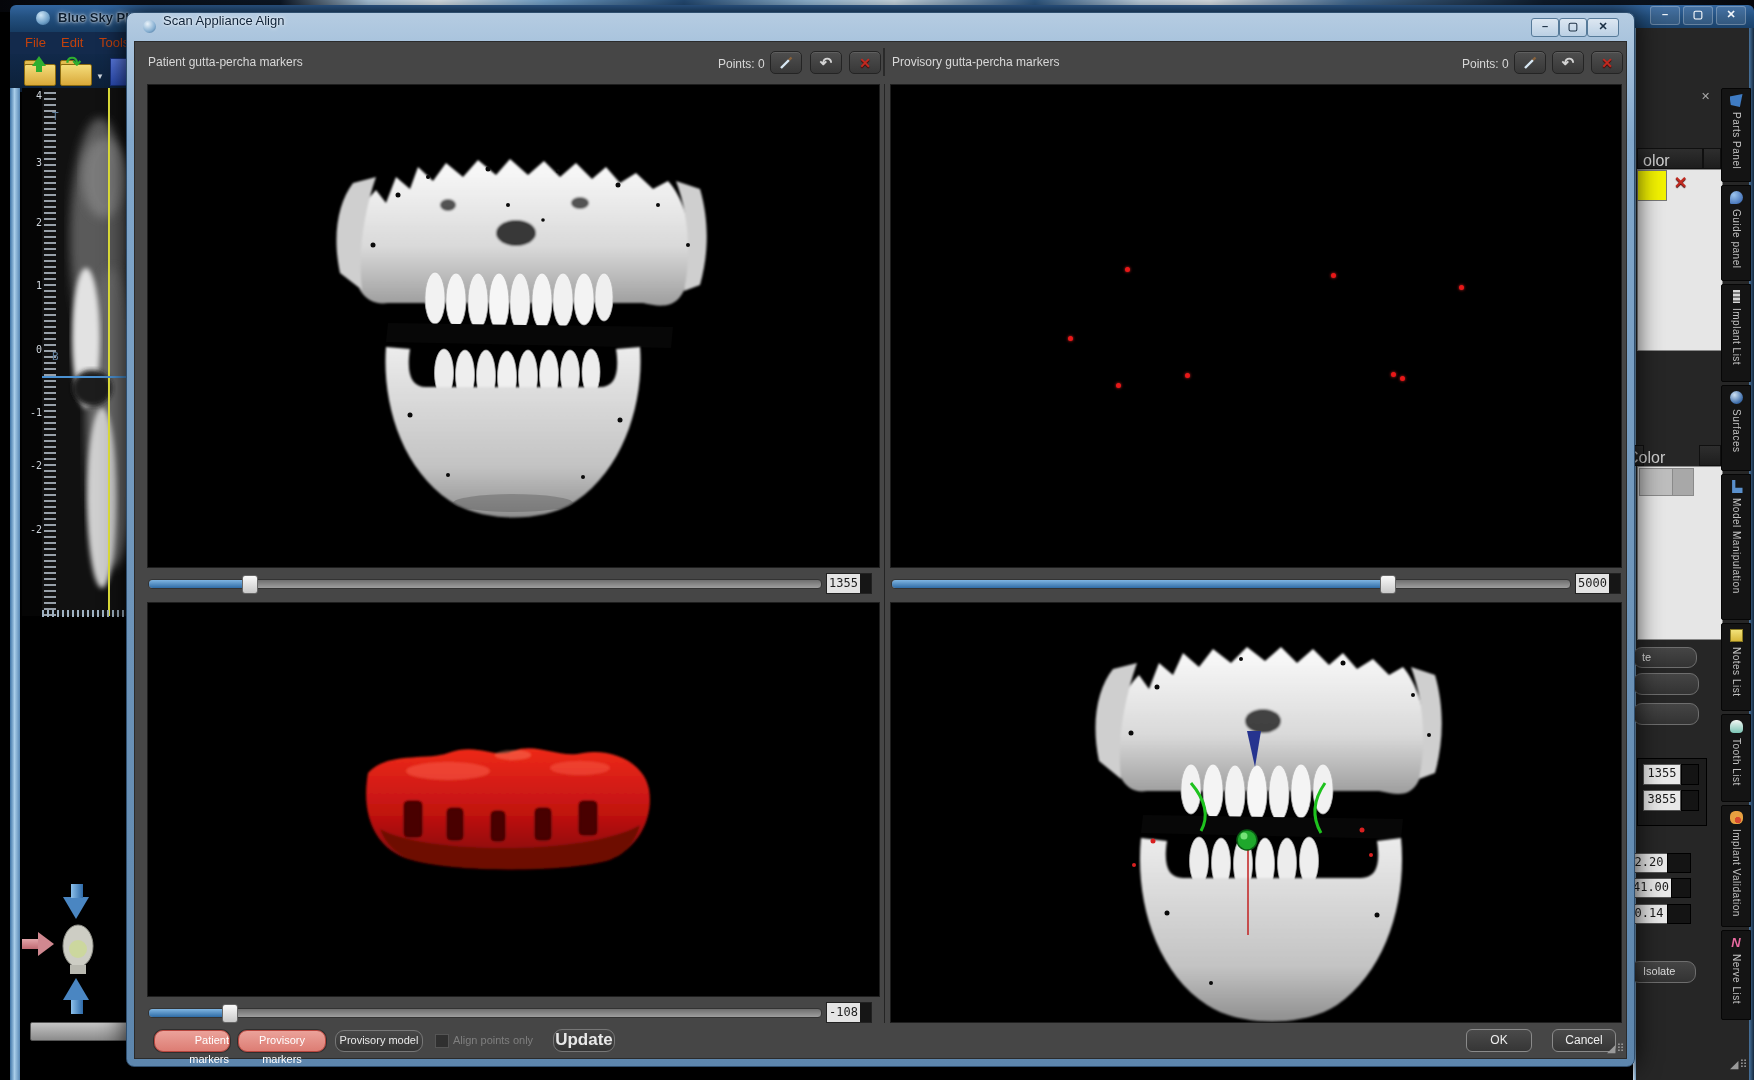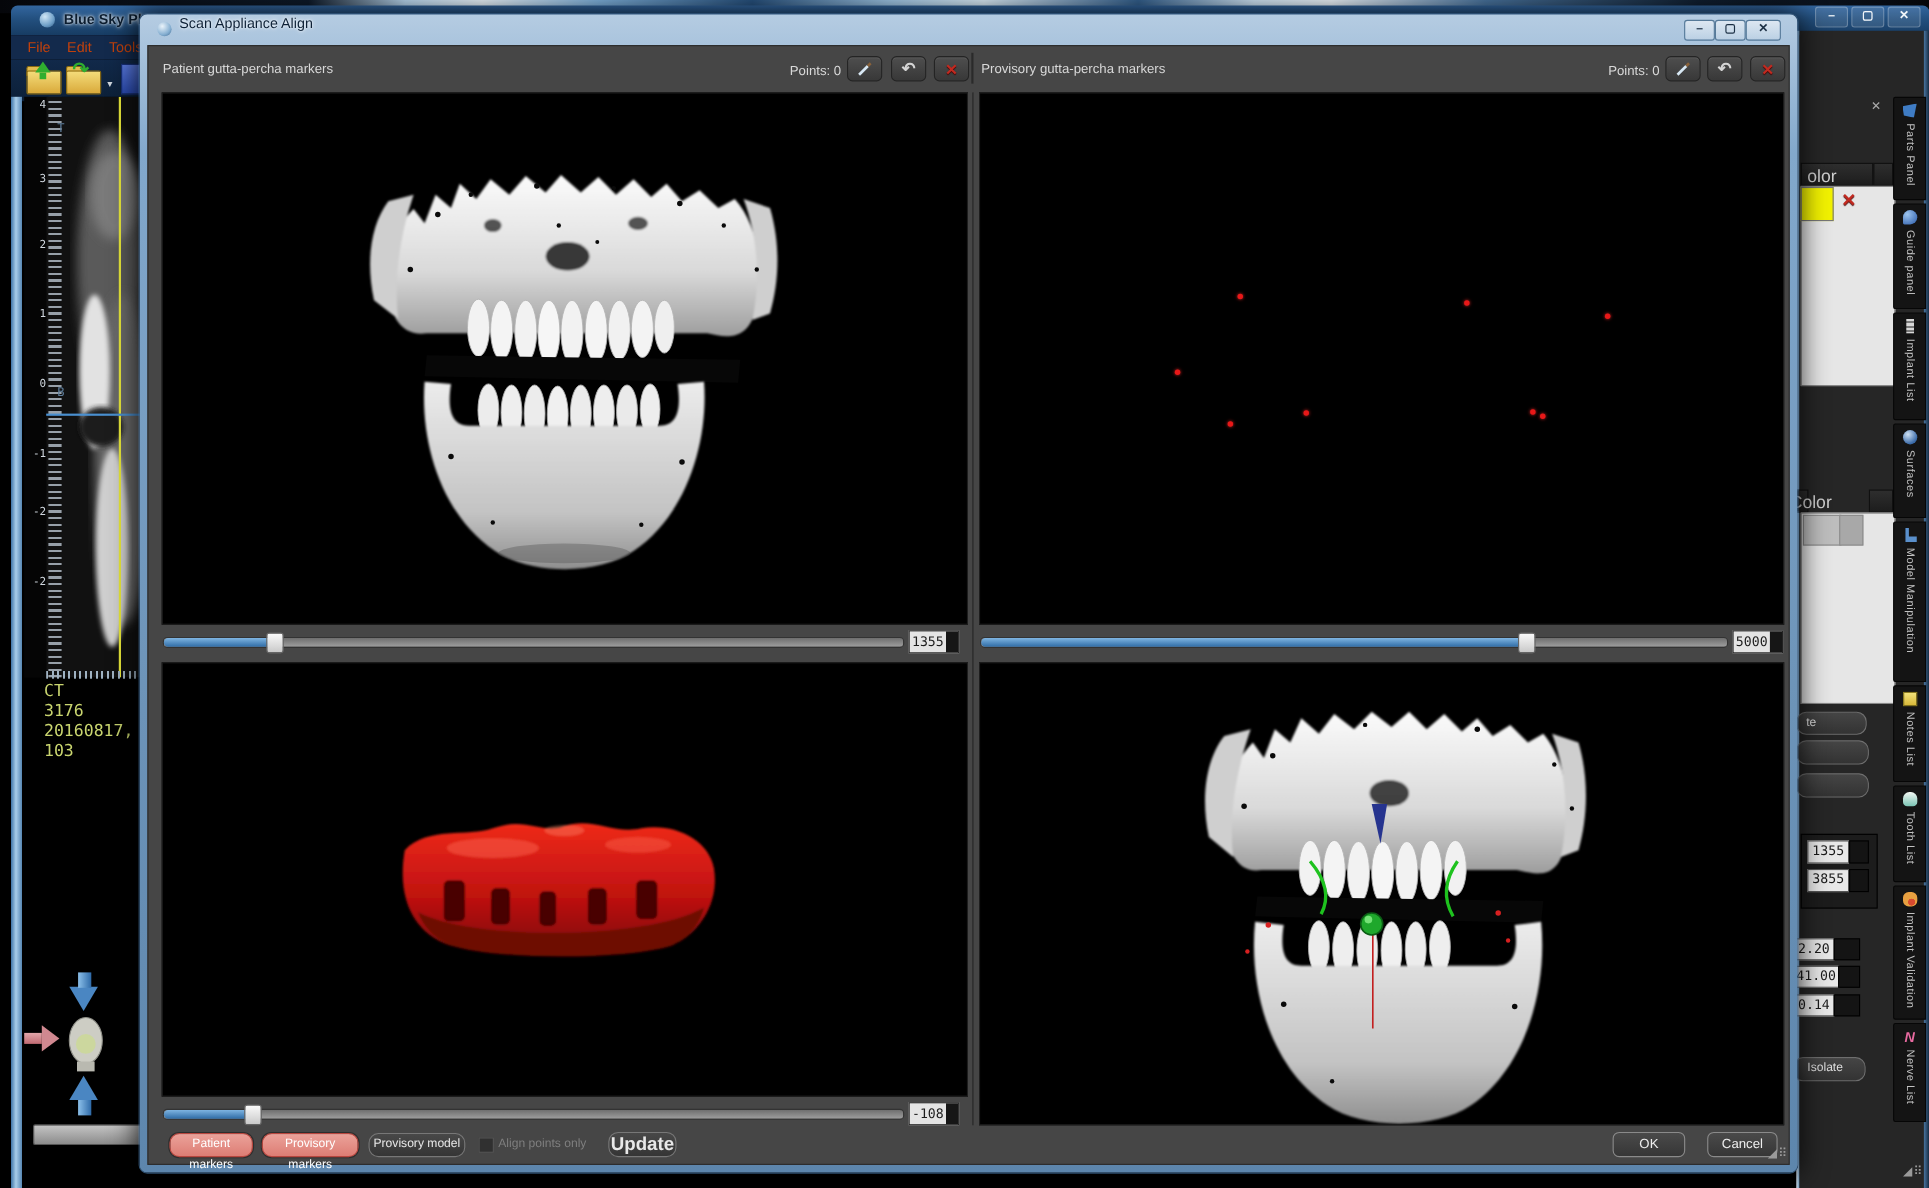--- a/index.html
+++ b/index.html
@@ -186,25 +186,20 @@
     <div class="abs ruler-num" style="top:129px;">2</div>
     <div class="abs ruler-num" style="top:192px;">1</div>
     <div class="abs ruler-num" style="top:256px;">0</div>
     <div class="abs ruler-num" style="top:319px;">-1</div>
     <div class="abs ruler-num" style="top:372px;">-2</div>
     <div class="abs ruler-num" style="top:436px;">-2</div>
     <div class="abs ct-ab" style="left:30px;top:22px;">T</div>
     <div class="abs ct-ab" style="left:30px;top:262px;">B</div>
   </div>
   <div id="ct-bottom-ticks" class="abs"></div>
-  <div id="ct-text" class="abs">
-    <div>CT</div>
-    <div>3176</div>
-    <div>20160817, 103</div>
-  </div>
 
   <div class="abs" style="left:63px;top:884px;">
     <div class="nav-shaft" style="left:8px;top:0;height:14px;"></div>
     <div class="nav-arrow-v" style="border-top:22px solid #4a86c2;margin-top:13px;"></div>
   </div>
   <svg class="abs" style="left:58px;top:922px;" width="40" height="56" viewBox="0 0 40 56">
     <ellipse cx="20" cy="24" rx="15" ry="21" fill="#cdcdc4" stroke="#8f8f88"></ellipse>
     <circle cx="20" cy="27" r="9" fill="#ccd89a" opacity="0.9"></circle>
     <rect x="12" y="43" width="16" height="9" fill="#b9b9b0"></rect>
   </svg>
@@ -525,21 +520,21 @@
       <div class="abs slider" style="left:13px;top:962px;width:674px;">
         <div class="slider-track"></div>
         <div class="slider-fill" style="width: 12%;"></div>
         <div class="slider-handle" style="left: calc(12% - 7px);"></div>
       </div>
       <div class="abs valbox" style="left:691px;top:960px;width:44px;">
         <span>-108</span>
           <div class="stub"></div>
       </div>
 
-      <div class="abs toggle-salmon" style="left:19px;top:988px;width:74px;height:20px;">Patient markers</div>
+      <div class="abs toggle-salmon" style="left:19px;top:988px;width:74px;height:20px;text-align:right;">Patient markers</div>
       <div class="abs toggle-salmon" style="left:103px;top:988px;width:86px;height:20px;">Provisory markers</div>
       <div class="abs btn-dark" style="left:200px;top:988px;width:86px;height:20px;">Provisory model</div>
       <div id="chk-align" class="abs" style="left:300px;top:992px;"></div>
       <div id="lbl-align" class="abs" style="left:318px;top:992px;">Align points only</div>
       <div class="abs btn-dark" style="left:418px;top:987px;width:60px;height:21px;font-weight:bold;font-size:17px;">Update</div>
       <div class="abs btn-ok" style="left:1331px;top:987px;width:64px;height:21px;">OK</div>
       <div class="abs btn-ok" style="left:1417px;top:987px;width:62px;height:21px;">Cancel</div>
       <div class="abs grip" style="left:1472px;top:1000px;">◢ ⠿</div>
     </div>
   </div>

